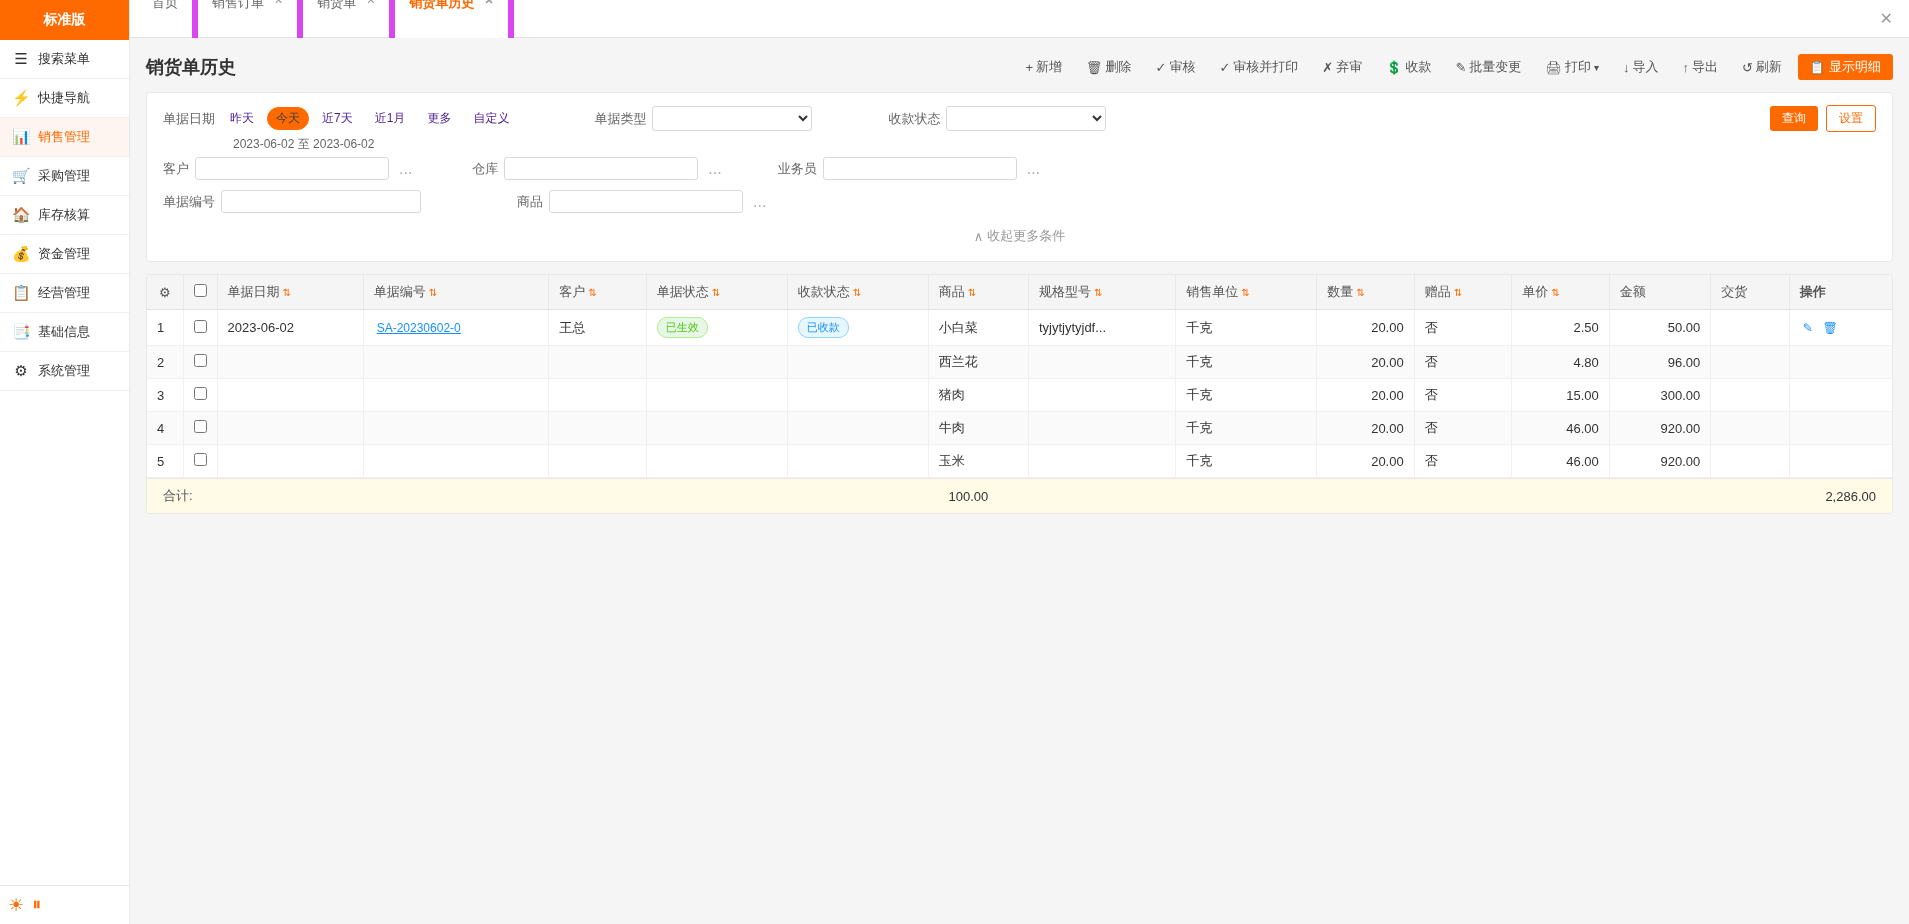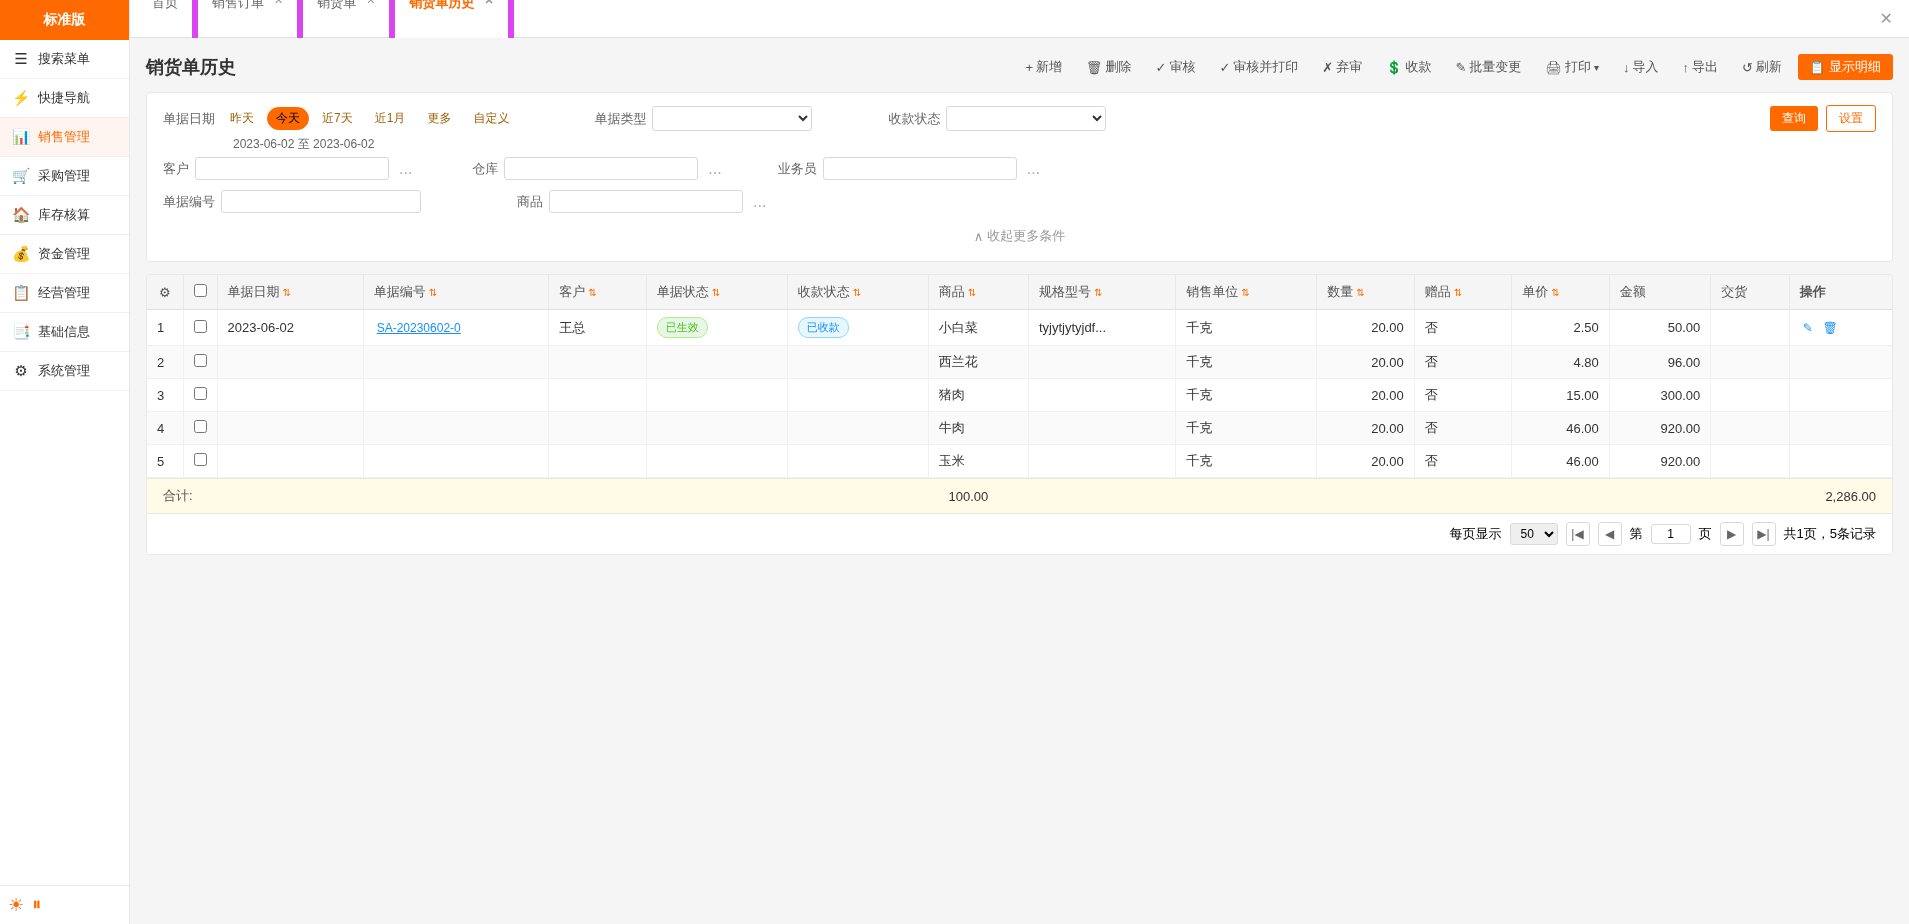--- a/index.html
+++ b/index.html
@@ -193,26 +193,26 @@
     .date-chips {
       display: flex;
       align-items: center;
       gap: 4px;
     }
     .date-chip {
       padding: 2px 8px;
       border-radius: 12px;
       font-size: 12px;
       cursor: pointer;
-      color: #a16207;
+      color: #4c1d95;
       border: 1px solid transparent;
     }
     .date-chip.active {
       background: #ff6a00;
-      color: #000000;
+      color: #404040;
       border-color: #ff6a00;
     }
     .date-range-text {
       font-size: 12px;
       color: #666;
       margin-top: 2px;
       display: block;
     }
     .filter-dots {
       color: #aaa;
@@ -728,29 +728,15 @@
 
       <div class="summary-row">
         <span class="summary-label">合计:</span>
         <span style="flex:1; min-width:600px;"></span>
         <span style="min-width:80px; text-align:right;">100.00</span>
         <span style="flex:1; min-width:80px;"></span>
         <span style="min-width:80px;"></span>
         <span style="min-width:80px; text-align:right; margin-left: 20px;">2,286.00</span>
       </div>
 
-      <div class="pagination-area">
-        <span>每页显示</span>
-        <select class="page-size-select">
-          <option>50</option>
-        </select>
-        <div class="page-nav-btn">|◀</div>
-        <div class="page-nav-btn">◀</div>
-        <span>第</span>
-        <input class="page-num-input" value="1" style="">
-        <span>页</span>
-        <div class="page-nav-btn">▶</div>
-        <div class="page-nav-btn">▶|</div>
-        <span>共1页，5条记录</span>
-      </div>
     </div>
   </div>
 </div>
 
 </body></html>

